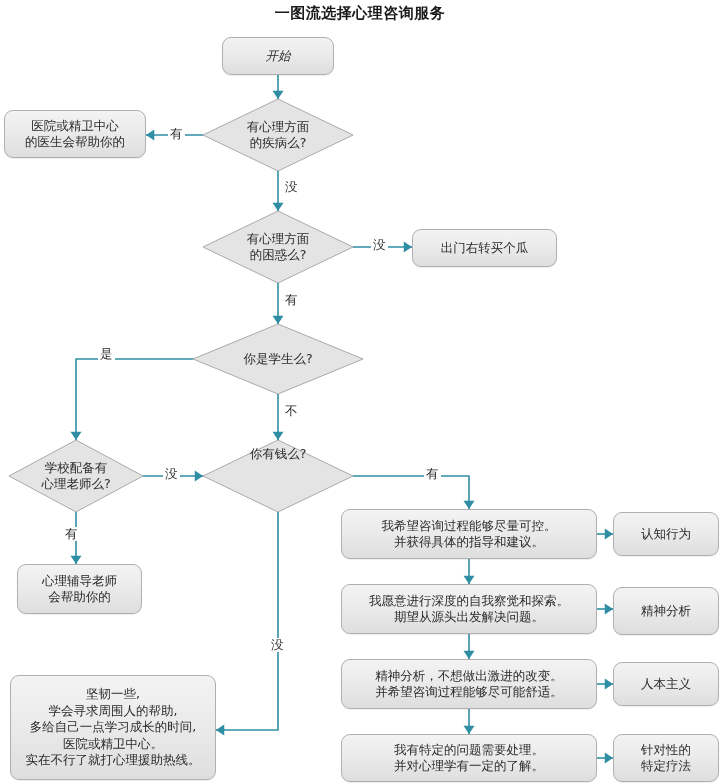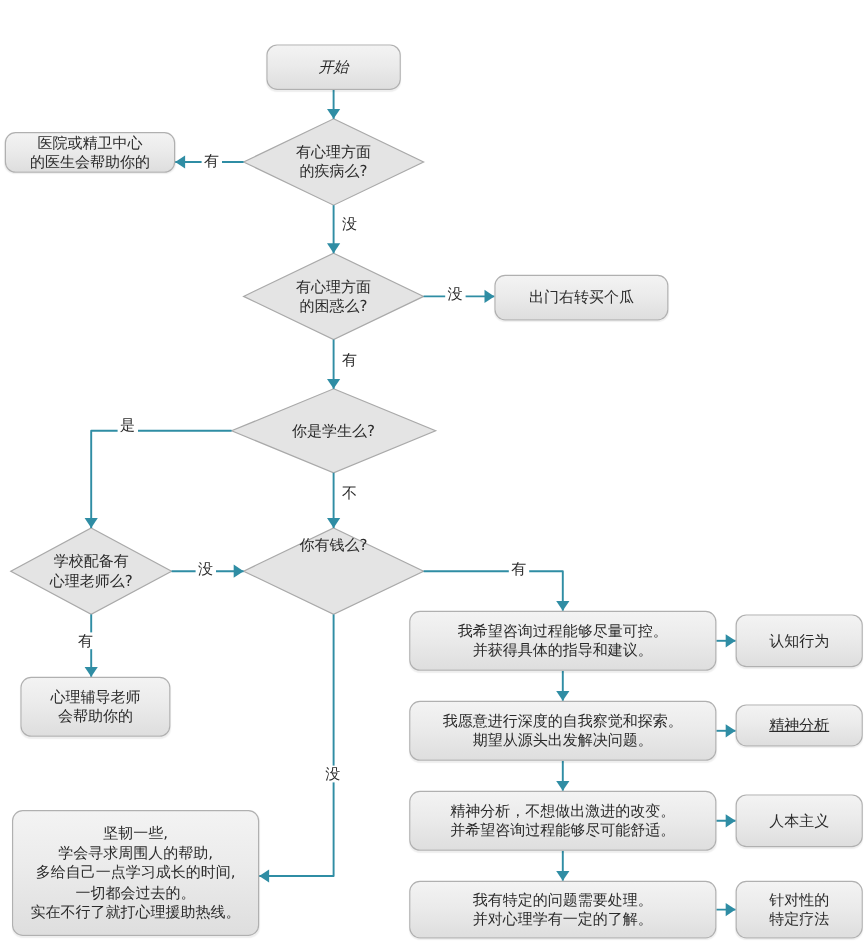--- a/index.html
+++ b/index.html
@@ -75,20 +75,21 @@
     padding: 0 2px;
     line-height: 1.1;
     white-space: nowrap;
   }
 </style>
 </head>
 <body>
 
 <div id="flow-root">
 
+  <div id="title">一图流选择心理咨询服务</div>
 
   <svg id="canvas" viewBox="0 0 720 784" xmlns="http://www.w3.org/2000/svg">
     <g id="diamond-layer">
         <polygon points="278,99 353,135 278,171 203,135" fill="#e4e4e4" stroke="#a9a9a9" stroke-width="1"></polygon>
         <polygon points="278,211 353,247 278,283 203,247" fill="#e4e4e4" stroke="#a9a9a9" stroke-width="1"></polygon>
         <polygon points="278,324 363,359 278,394 193,359" fill="#e4e4e4" stroke="#a9a9a9" stroke-width="1"></polygon>
         <polygon points="76,440 143,476 76,512 9,476" fill="#e4e4e4" stroke="#a9a9a9" stroke-width="1"></polygon>
         <polygon points="278,440 353,476 278,512 203,476" fill="#e4e4e4" stroke="#a9a9a9" stroke-width="1"></polygon>
       </g>
     <g id="edge-layer">
@@ -128,42 +129,42 @@
         <polygon points="469,734 463.5,725.75 474.5,725.75" fill="#2f8da4"></polygon>
         <polyline points="597,758 613,758" fill="none" stroke="#2f8da4" stroke-width="1.6" stroke-linejoin="round"></polyline>
         <polygon points="613,758 604.75,752.5 604.75,763.5" fill="#2f8da4"></polygon>
       </g>
   </svg>
 
   <div id="node-layer">
       <div class="node-box" style="left: 222px; top: 37px; width: 112px; height: 38px; font-style: italic;">开始</div>
       <div class="node-diamond-label" style="left: 203px; top: 99px; width: 150px; height: 72px;">有心理方面
 的疾病么?</div>
-      <div class="node-box" style="left: 4px; top: 110px; width: 142px; height: 34px;">医院或精卫中心
+      <div class="node-box" style="left: 4px; top: 110px; width: 142px; height: 48px;">医院或精卫中心
 的医生会帮助你的</div>
       <div class="node-diamond-label" style="left: 203px; top: 211px; width: 150px; height: 72px;">有心理方面
 的困惑么?</div>
       <div class="node-box" style="left: 412px; top: 229px; width: 145px; height: 38px;">出门右转买个瓜</div>
       <div class="node-diamond-label" style="left: 193px; top: 324px; width: 170px; height: 70px;">你是学生么?</div>
       <div class="node-diamond-label" style="left: 9px; top: 440px; width: 134px; height: 72px;">学校配备有
 心理老师么?</div>
       <div class="node-diamond-label" style="left: 203px; top: 418px; width: 150px; height: 72px;">你有钱么?</div>
       <div class="node-box" style="left: 17px; top: 564px; width: 125px; height: 50px;">心理辅导老师
 会帮助你的</div>
       <div class="node-box" style="left: 10px; top: 675px; width: 206px; height: 105px;">坚韧一些,
 学会寻求周围人的帮助,
 多给自己一点学习成长的时间,
-一切都会过去的。
+医院或精卫中心。
 实在不行了就打心理援助热线。</div>
       <div class="node-box" style="left: 341px; top: 509px; width: 256px; height: 50px;">我希望咨询过程能够尽量可控。
 并获得具体的指导和建议。</div>
       <div class="node-box" style="left: 613px; top: 512px; width: 106px; height: 44px;">认知行为</div>
       <div class="node-box" style="left: 341px; top: 584px; width: 256px; height: 50px;">我愿意进行深度的自我察觉和探索。
 期望从源头出发解决问题。</div>
-      <div class="node-box" style="left: 613px; top: 587px; width: 106px; height: 35px; text-decoration: underline;">精神分析</div>
+      <div class="node-box" style="left: 613px; top: 587px; width: 106px; height: 48px;">精神分析</div>
       <div class="node-box" style="left: 341px; top: 659px; width: 256px; height: 50px;">精神分析，不想做出激进的改变。
 并希望咨询过程能够尽可能舒适。</div>
       <div class="node-box" style="left: 613px; top: 662px; width: 106px; height: 44px;">人本主义</div>
       <div class="node-box" style="left: 341px; top: 734px; width: 256px; height: 48px;">我有特定的问题需要处理。
 并对心理学有一定的了解。</div>
       <div class="node-box" style="left: 613px; top: 734px; width: 106px; height: 48px;">针对性的
 特定疗法</div>
     </div>
   <div id="label-layer">
       <div class="edge-label" style="left: 168px; top: 127px;">有</div>

